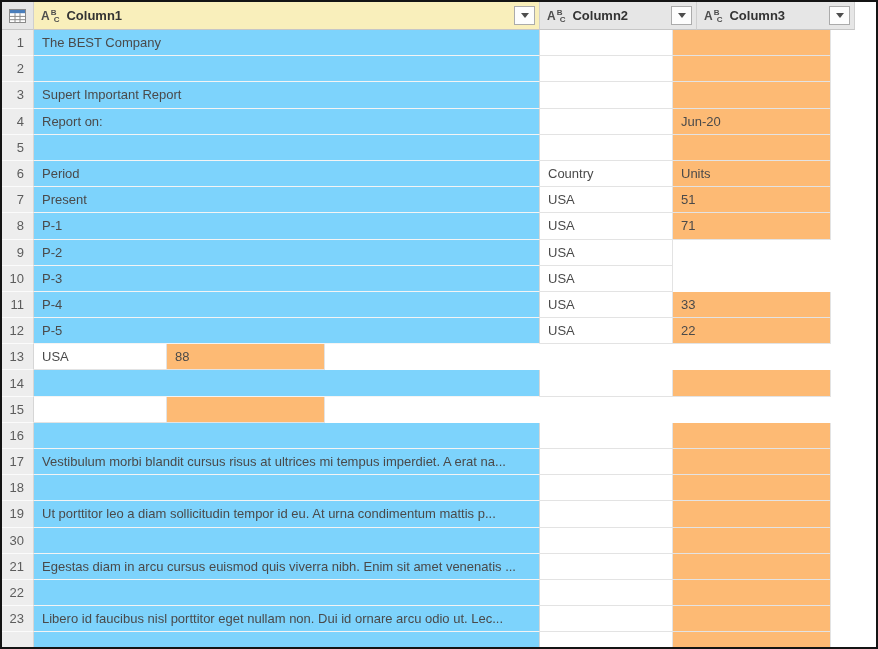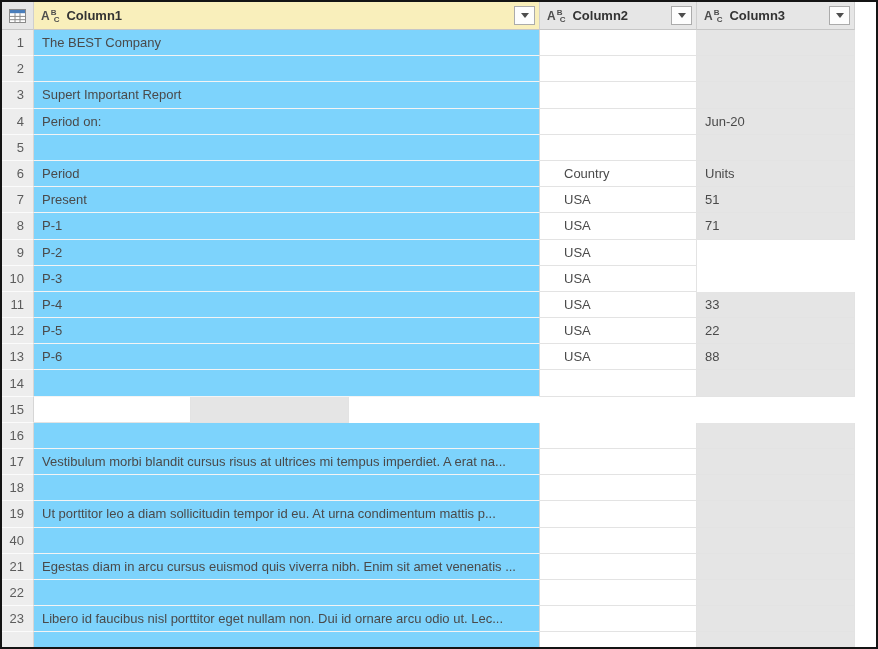--- a/index.html
+++ b/index.html
@@ -76,26 +76,26 @@
     border-bottom:1px solid #fbfbfb;
     border-right:1px solid #d6d6d6;
   }
   .cell.c1 {
     width:506px; padding-left:8px;
     background:#7dd3fc;
     border-bottom:1px solid #f4f4f4;
     border-right:1px solid #d6d6d6;
   }
   .cell.c2 {
-    width:157px; padding-left:24px; background:#ffffff;
+    width:133px; padding-left:8px; background:#ffffff;
     border-bottom:1px solid #e3e3e3;
     border-right:1px solid #e3e3e3;
   }
   .cell.c3 {
-    width:158px; padding-left:8px; background:#e5e5e5;
+    width:158px; padding-left:8px; background:#fdba74;
     border-bottom:1px solid #e3e3e3;
     border-right:1px solid #e3e3e3;
   }
   .cell.filler { flex:1; background:#ffffff; }
 </style>
 </head>
 <body>
 
 <div class="frame">
 
@@ -174,21 +174,21 @@
     </div>
       <div class="row">
       <div class="cell gutter">3</div>
       <div class="cell c1">Supert Important Report</div>
       <div class="cell c2"></div>
       <div class="cell c3"></div>
       <div class="cell filler"></div>
     </div>
       <div class="row">
       <div class="cell gutter">4</div>
-      <div class="cell c1">Period on:</div>
+      <div class="cell c1">Report on:</div>
       <div class="cell c2"></div>
       <div class="cell c3">Jun-20</div>
       <div class="cell filler"></div>
     </div>
       <div class="row">
       <div class="cell gutter">5</div>
       <div class="cell c1"></div>
       <div class="cell c2"></div>
       <div class="cell c3"></div>
       <div class="cell filler"></div>
@@ -235,21 +235,20 @@
     </div>
       <div class="row">
       <div class="cell gutter">12</div>
       <div class="cell c1">P-5</div>
       <div class="cell c2">USA</div>
       <div class="cell c3">22</div>
       <div class="cell filler"></div>
     </div>
       <div class="row">
       <div class="cell gutter">13</div>
-      <div class="cell c1">P-6</div>
       <div class="cell c2">USA</div>
       <div class="cell c3">88</div>
       <div class="cell filler"></div>
     </div>
       <div class="row">
       <div class="cell gutter">14</div>
       <div class="cell c1"></div>
       <div class="cell c2"></div>
       <div class="cell c3"></div>
       <div class="cell filler"></div>
@@ -282,21 +281,21 @@
       <div class="cell filler"></div>
     </div>
       <div class="row">
       <div class="cell gutter">19</div>
       <div class="cell c1">Ut porttitor leo a diam sollicitudin tempor id eu. At urna condimentum mattis p...</div>
       <div class="cell c2"></div>
       <div class="cell c3"></div>
       <div class="cell filler"></div>
     </div>
       <div class="row">
-      <div class="cell gutter">40</div>
+      <div class="cell gutter">30</div>
       <div class="cell c1"></div>
       <div class="cell c2"></div>
       <div class="cell c3"></div>
       <div class="cell filler"></div>
     </div>
       <div class="row">
       <div class="cell gutter">21</div>
       <div class="cell c1">Egestas diam in arcu cursus euismod quis viverra nibh. Enim sit amet venenatis ...</div>
       <div class="cell c2"></div>
       <div class="cell c3"></div>

